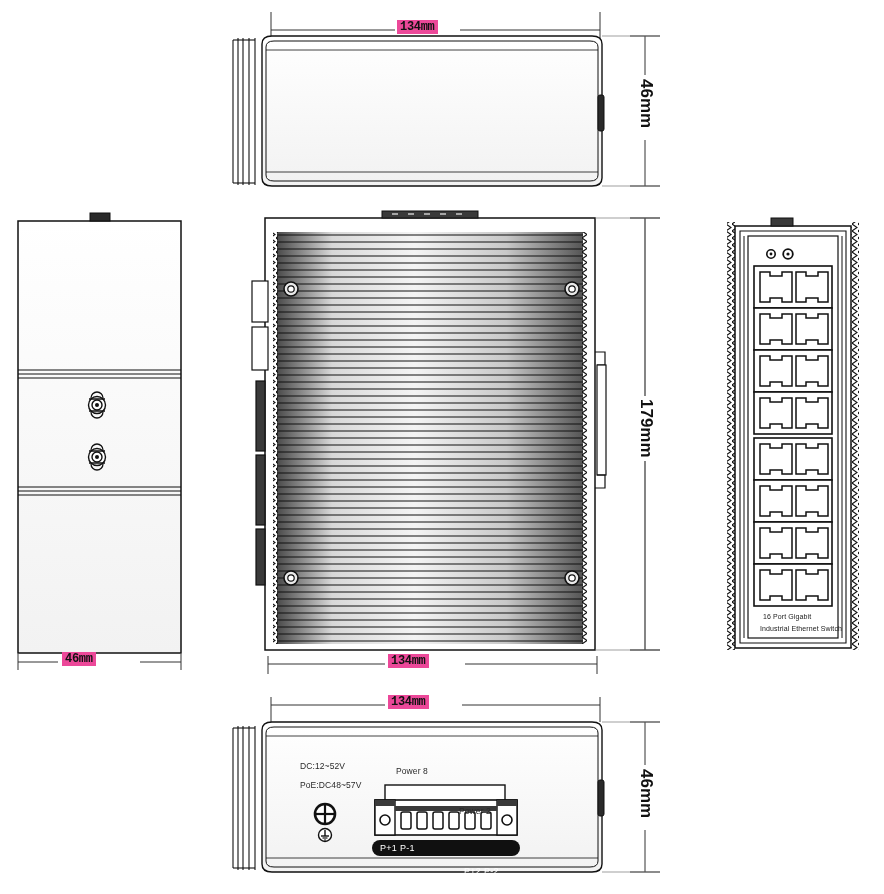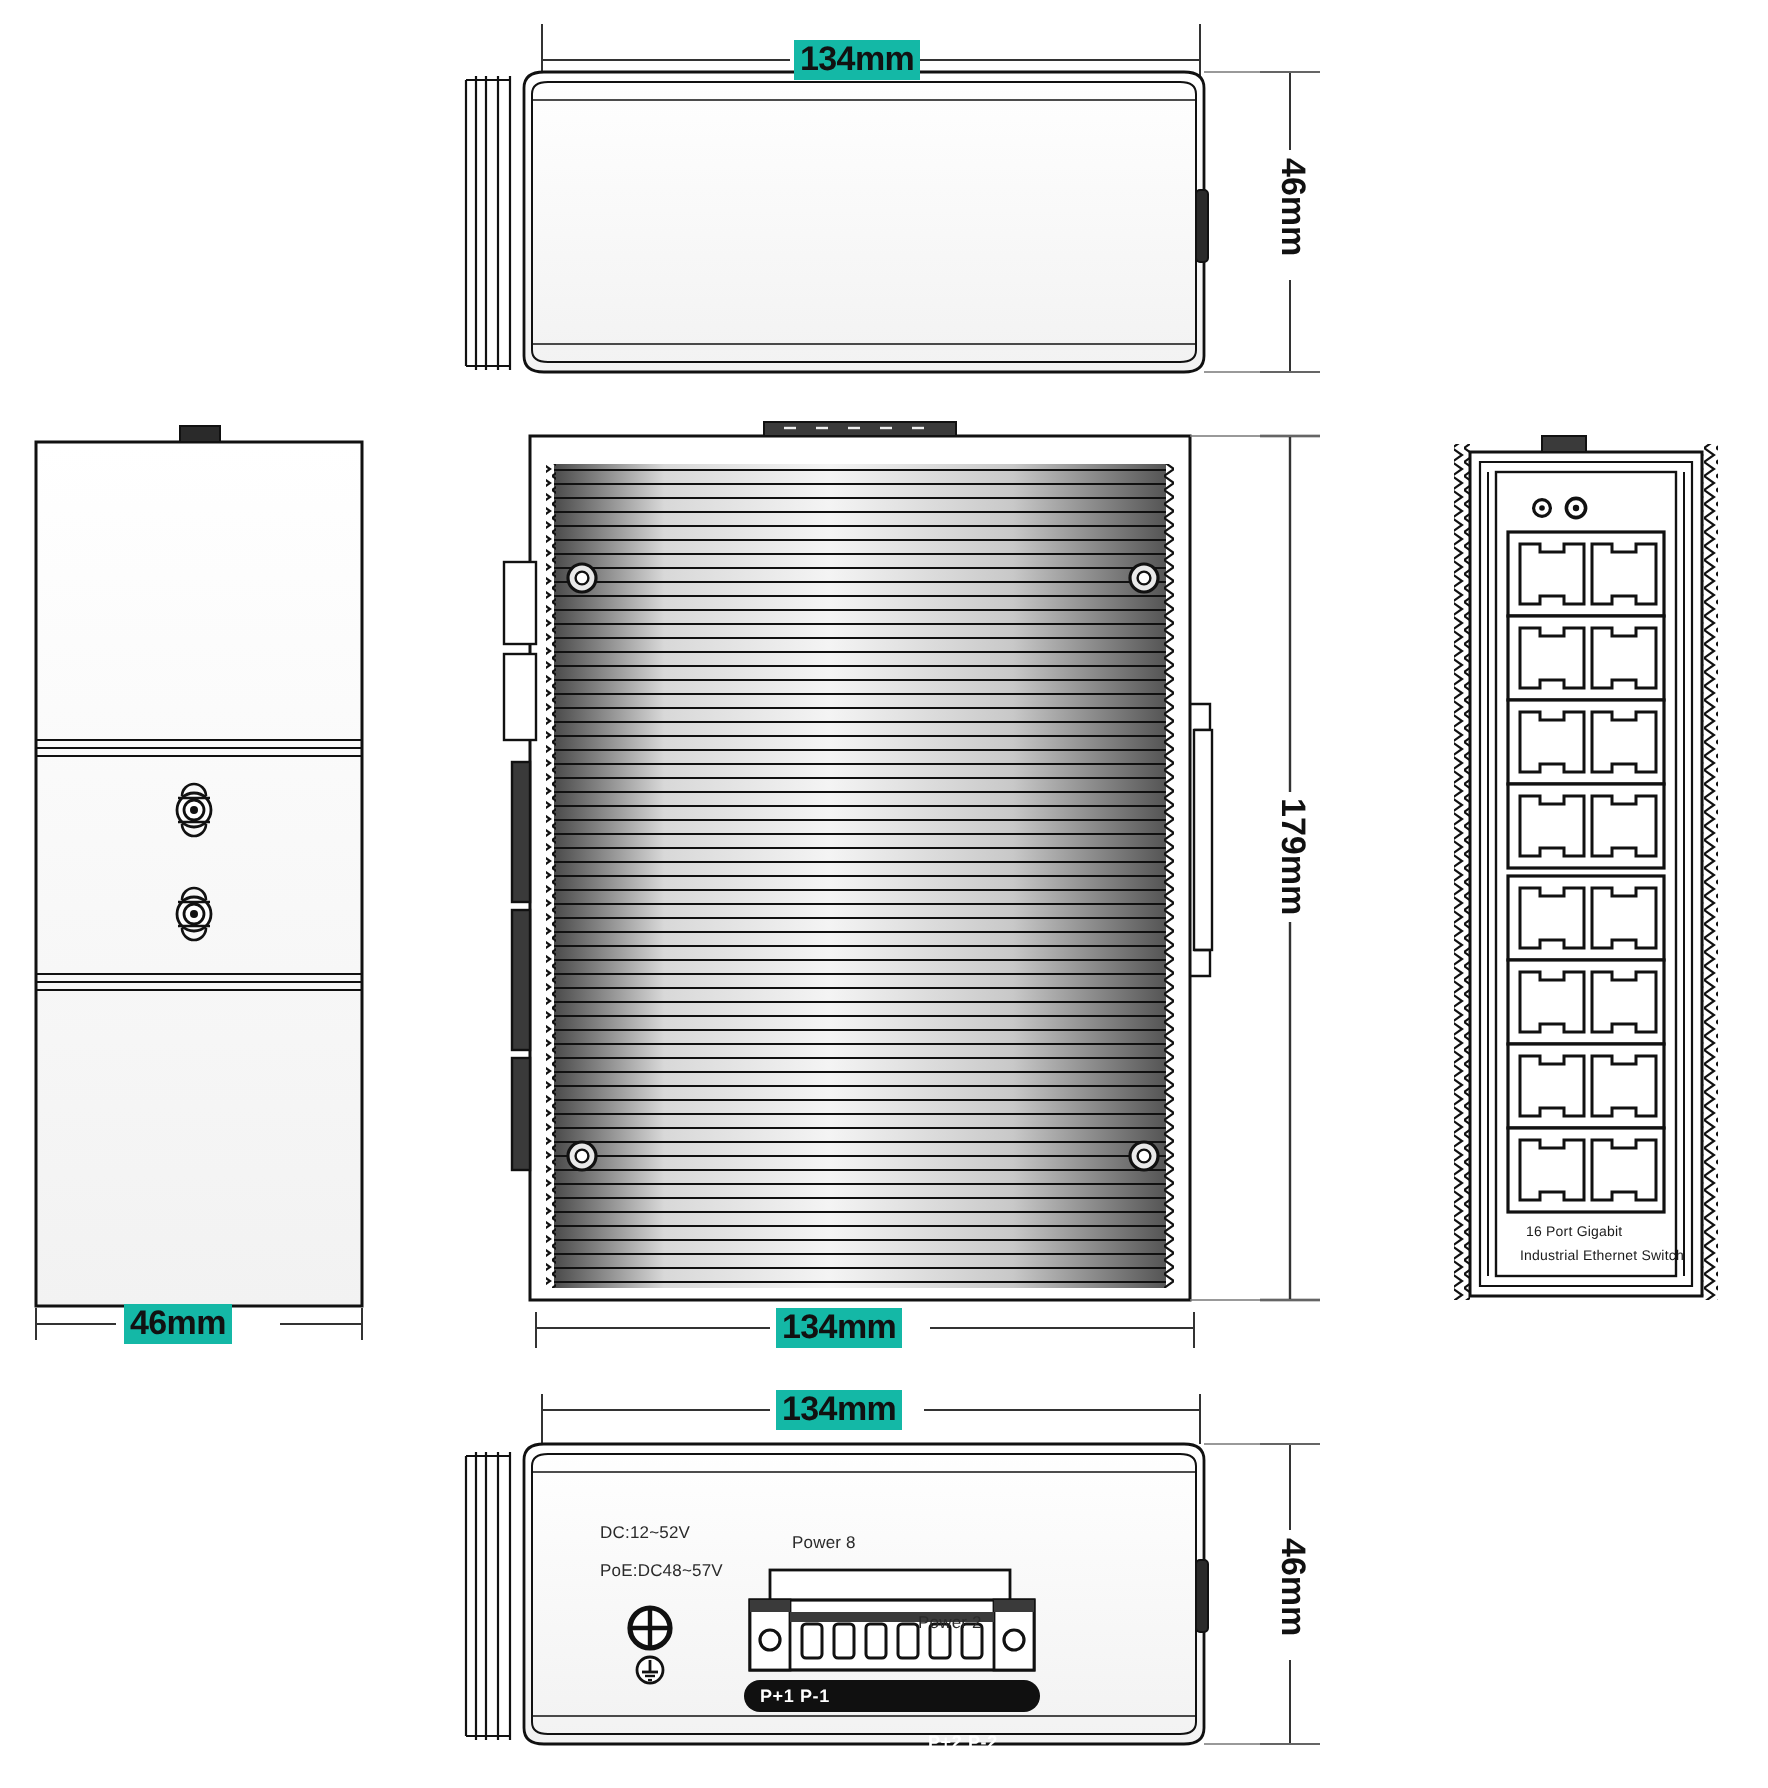--- a/index.html
+++ b/index.html
@@ -8,45 +8,46 @@
     font-family:"Liberation Sans","DejaVu Sans",sans-serif;
     width:884px;height:894px;
     position:relative;
     overflow:hidden;
     color:#000;
   }
   #sheet{position:absolute;left:0;top:0;width:884px;height:894px;}
   .dimlabel{
     position:absolute;
     font-weight:bold;
-    font-size:17px;
+    font-size:12px;
     letter-spacing:-0.3px;
     color:#111;
-    background:#14b8a6;
+    background:#ec4899;
     padding:0 3px;
     white-space:nowrap;
+    font-family:Liberation Mono, monospace;
   }
   .smalltext{
     position:absolute;
     font-size:8.5px;
     color:#2a2a2a;
     white-space:nowrap;
     letter-spacing:0.1px;
   }
   .tinytext{
     position:absolute;
     font-size:7px;
     color:#1a1a1a;
     white-space:nowrap;
     letter-spacing:0.1px;
   }
   .badgetext{
     position:absolute;
     font-size:9px;
-    font-weight:bold;
+    font-weight:normal;
     color:#ffffff;
     white-space:nowrap;
     letter-spacing:0.3px;
   }
   .vertical-text{
     position:absolute;
     font-weight:bold;
     font-size:17px;
     color:#111;
     writing-mode:vertical-rl;

